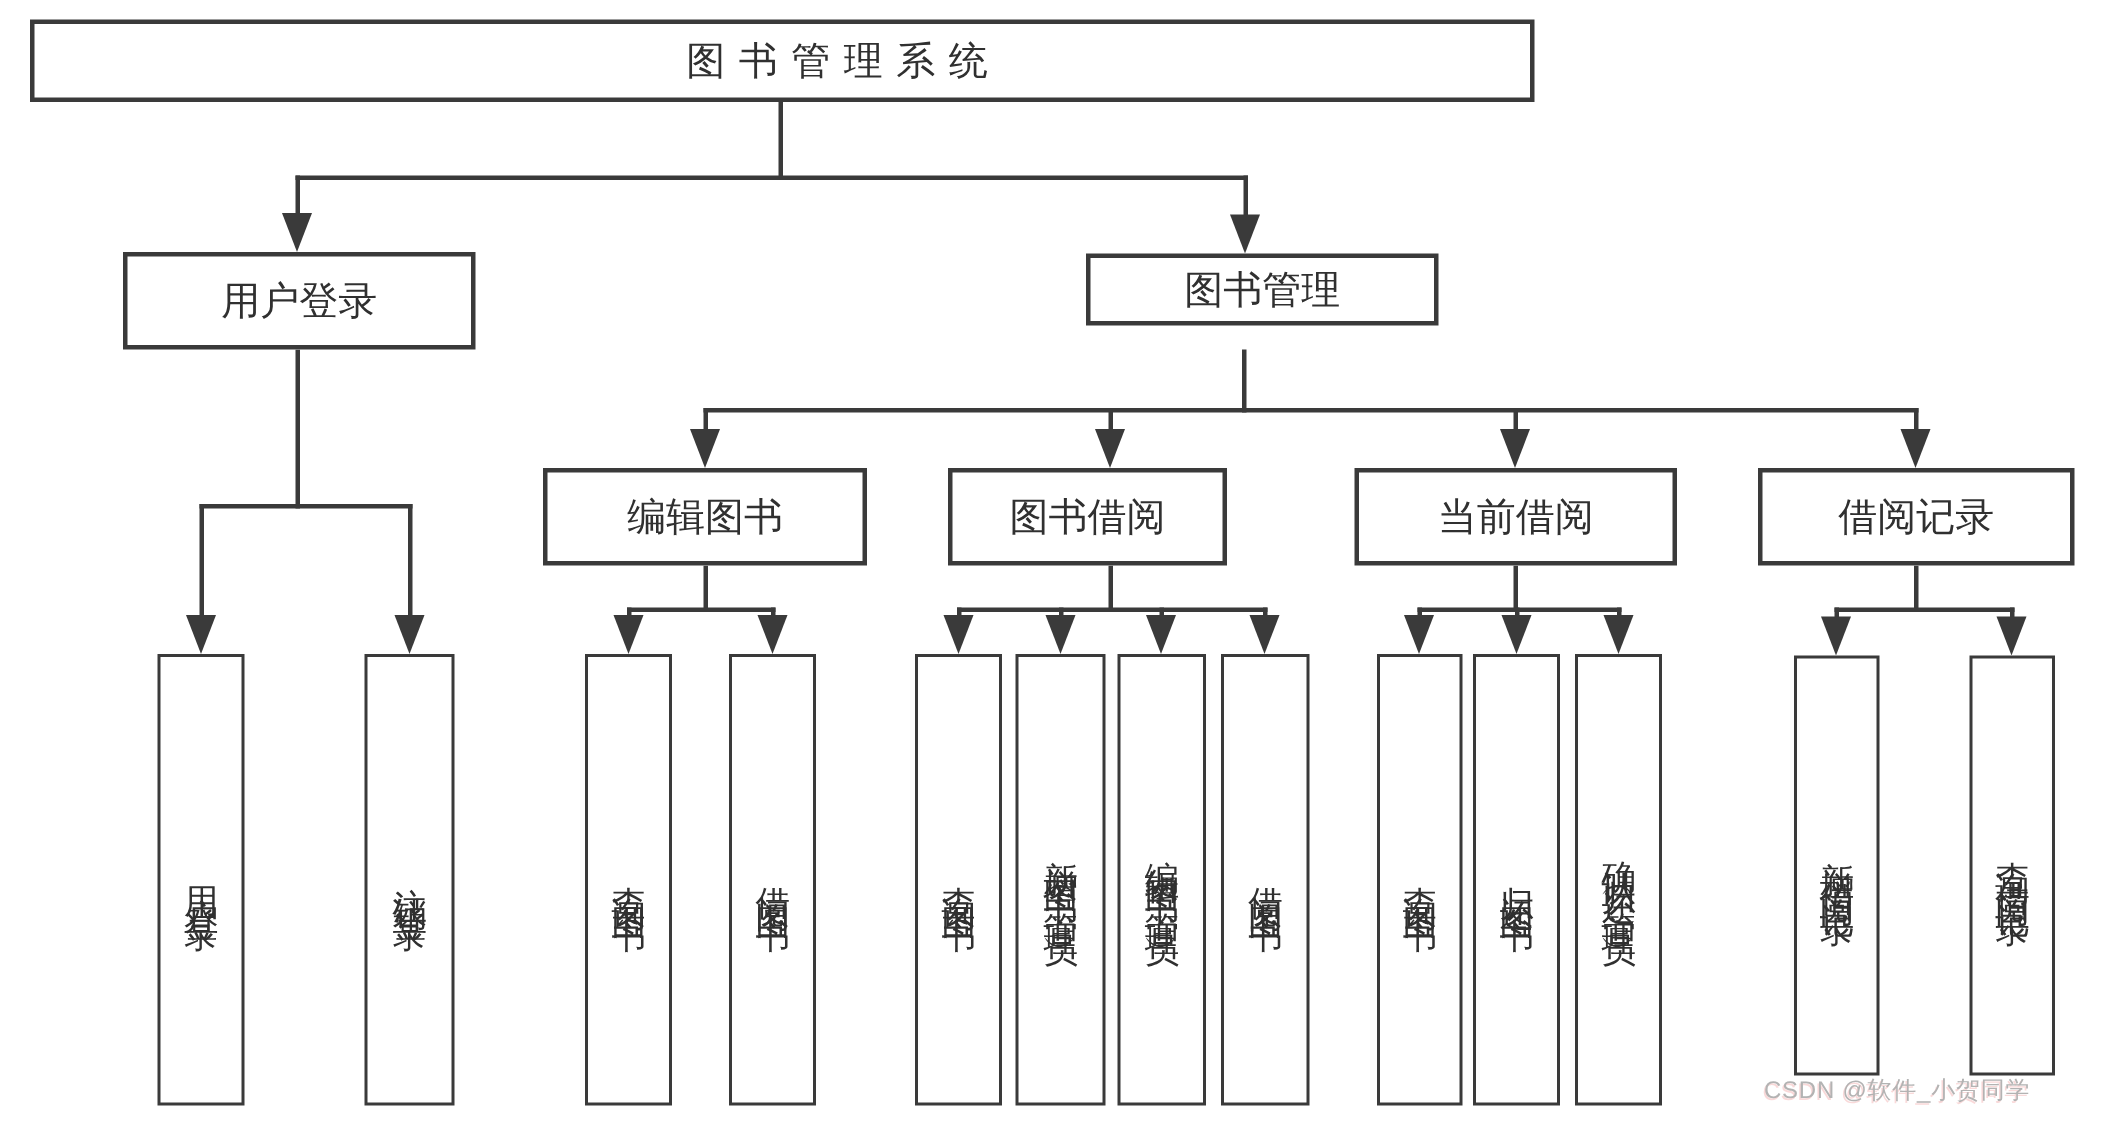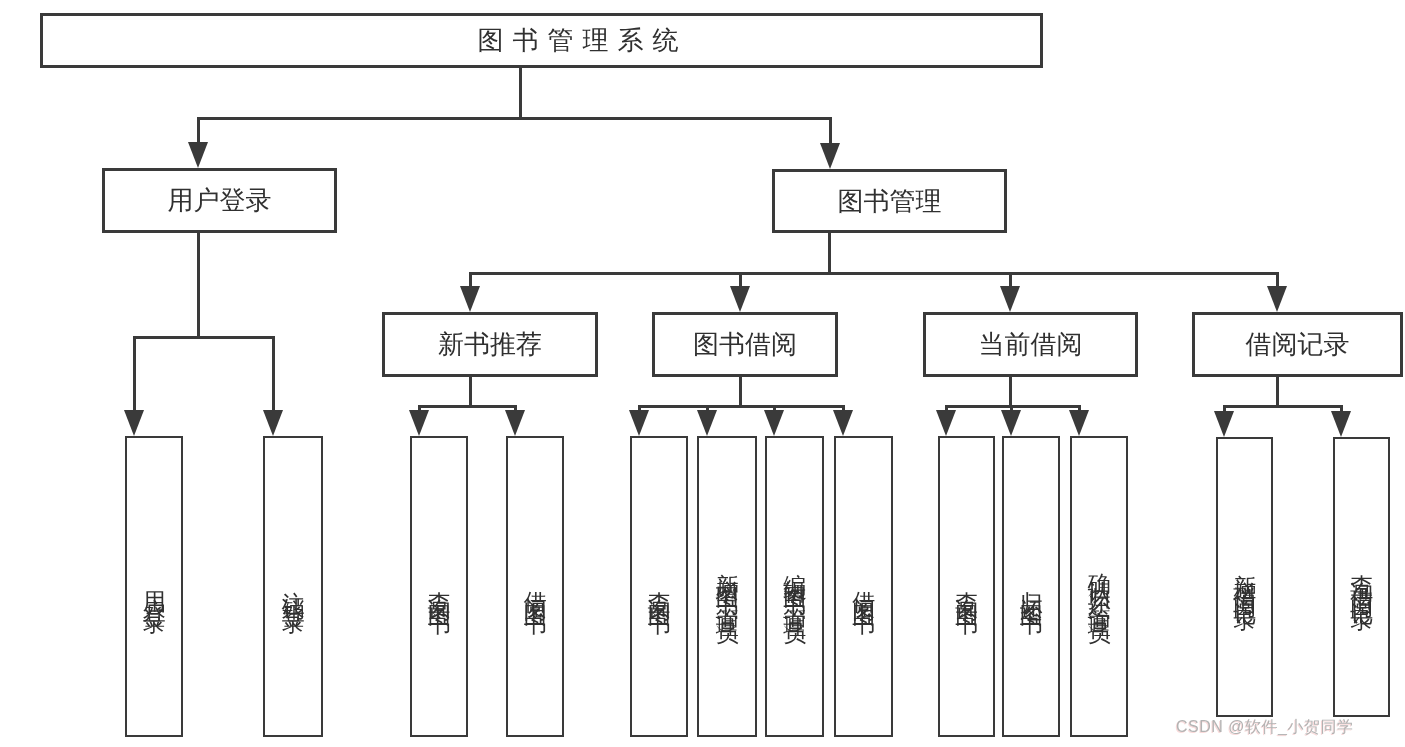--- a/index.html
+++ b/index.html
@@ -12,21 +12,20 @@
   html,body{margin:0;padding:0;background:var(--bg);}
   #canvas{
     position:relative;width:1405px;height:747px;background:var(--bg);
     font-family:"Liberation Sans",sans-serif;overflow:hidden;
   }
   .node{
     position:absolute;box-sizing:border-box;background:#fff;
     border:3px solid var(--ink);
     display:flex;align-items:center;justify-content:center;
     color:var(--text);
-    margin-left:20px;
   }
   .node.h .label{font-size:26px;white-space:nowrap;}
   .node.v{border-width:2.5px;}
   .node.v .label{
     writing-mode:vertical-rl;text-orientation:mixed;
     font-size:23px;line-height:1.1;letter-spacing:7px;white-space:nowrap;
   }
   .node .root-label{font-size:27px;letter-spacing:9px;transform:translateX(41px);}
   .vline{position:absolute;width:3px;background:var(--ink);}
   .hline{position:absolute;height:3px;background:var(--ink);}
@@ -137,25 +136,25 @@
     <div class="arrow" style="left: 1331px; top: 405px; height: 32px;">
       <div class="stem" style="height: 8px;"></div>
       <div class="head"></div>
     </div>
     <div class="node h" style="left: 20px; top: 13px; width: 1003px; height: 55px;">
       <span class="label root-label">图书管理系统</span>
     </div>
     <div class="node h" style="left: 82px; top: 168px; width: 235px; height: 65px;">
       <span class="label">用户登录</span>
     </div>
-    <div class="node h" style="left: 752px; top: 169px; width: 235px; height: 64px;">
+    <div class="node h" style="left: 724px; top: 169px; width: 235px; height: 48px;">
       <span class="label">图书管理</span>
     </div>
     <div class="node h" style="left: 362px; top: 312px; width: 216px; height: 65px;">
-      <span class="label">新书推荐</span>
+      <span class="label">编辑图书</span>
     </div>
     <div class="node h" style="left: 632px; top: 312px; width: 186px; height: 65px;">
       <span class="label">图书借阅</span>
     </div>
     <div class="node h" style="left: 903px; top: 312px; width: 215px; height: 65px;">
       <span class="label">当前借阅</span>
     </div>
     <div class="node h" style="left: 1172px; top: 312px; width: 211px; height: 65px;">
       <span class="label">借阅记录</span>
     </div>

